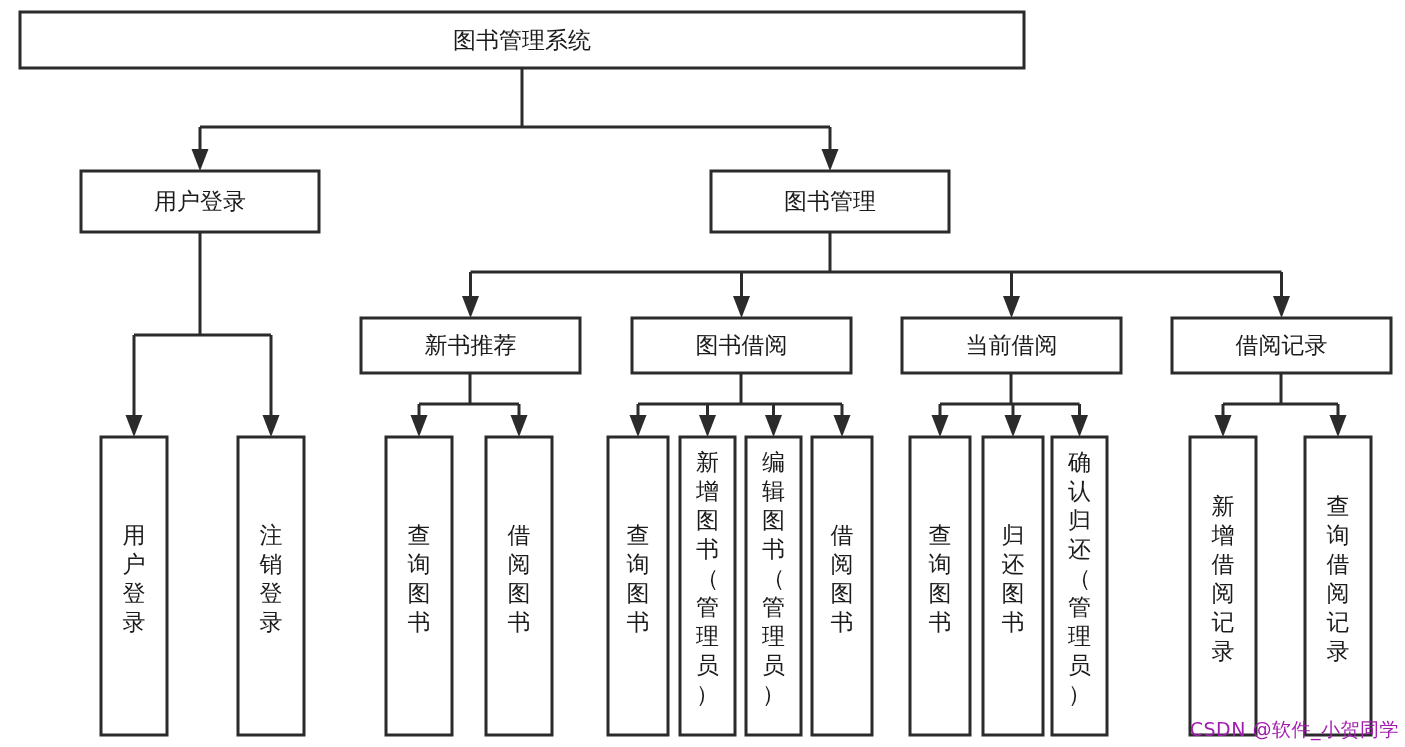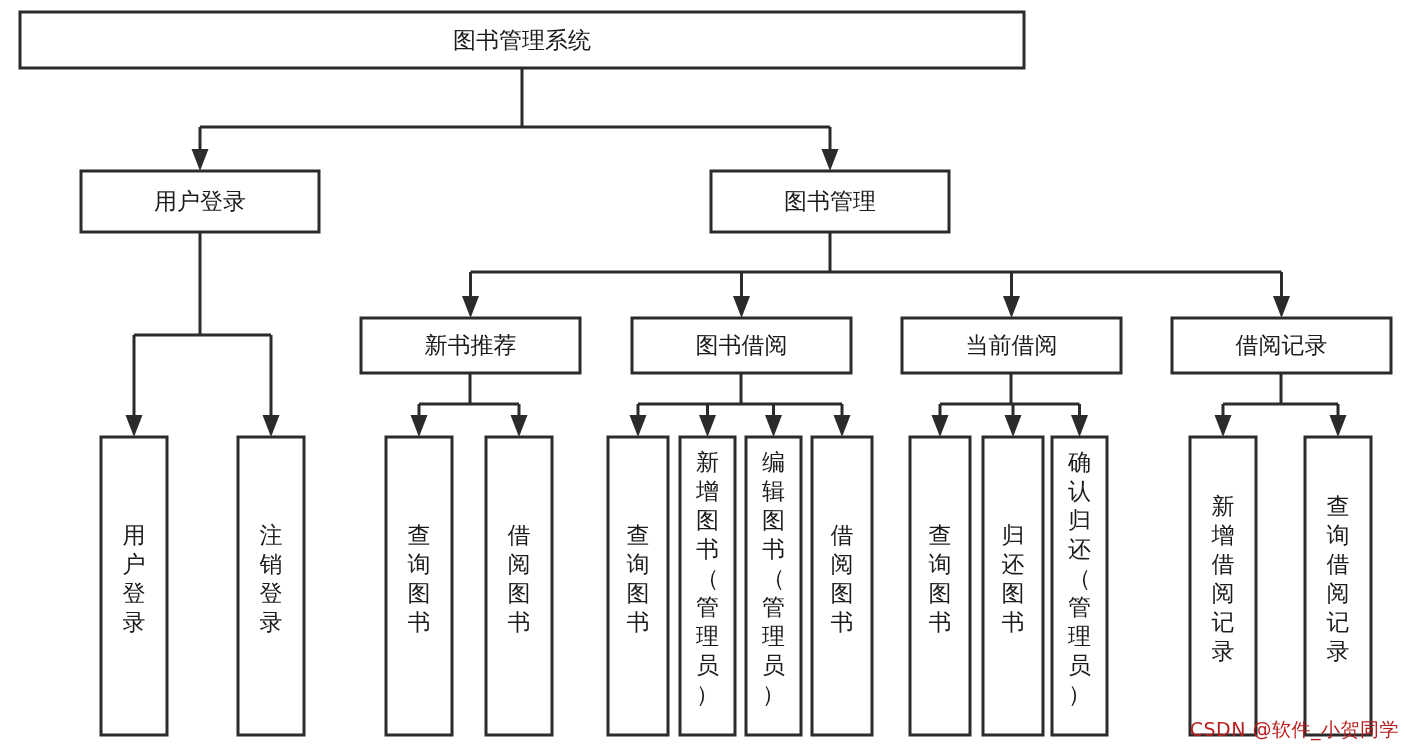--- a/index.html
+++ b/index.html
@@ -53,21 +53,21 @@
   .arrow-head {
     fill: #2b2b2b;
     stroke: none;
   }
   .watermark {
     position: absolute;
     right: 6px;
     bottom: 4px;
     font-family: "DejaVu Sans", "Liberation Sans", sans-serif;
     font-size: 19px;
-    color: #b91c1c;
+    color: #a21caf;
     letter-spacing: 0.5px;
     white-space: nowrap;
     pointer-events: none;
   }
 </style>
 </head>
 <body>
 
 <div id="diagram-root">
   <svg class="canvas" viewBox="0 0 1405 747" xmlns="http://www.w3.org/2000/svg">

